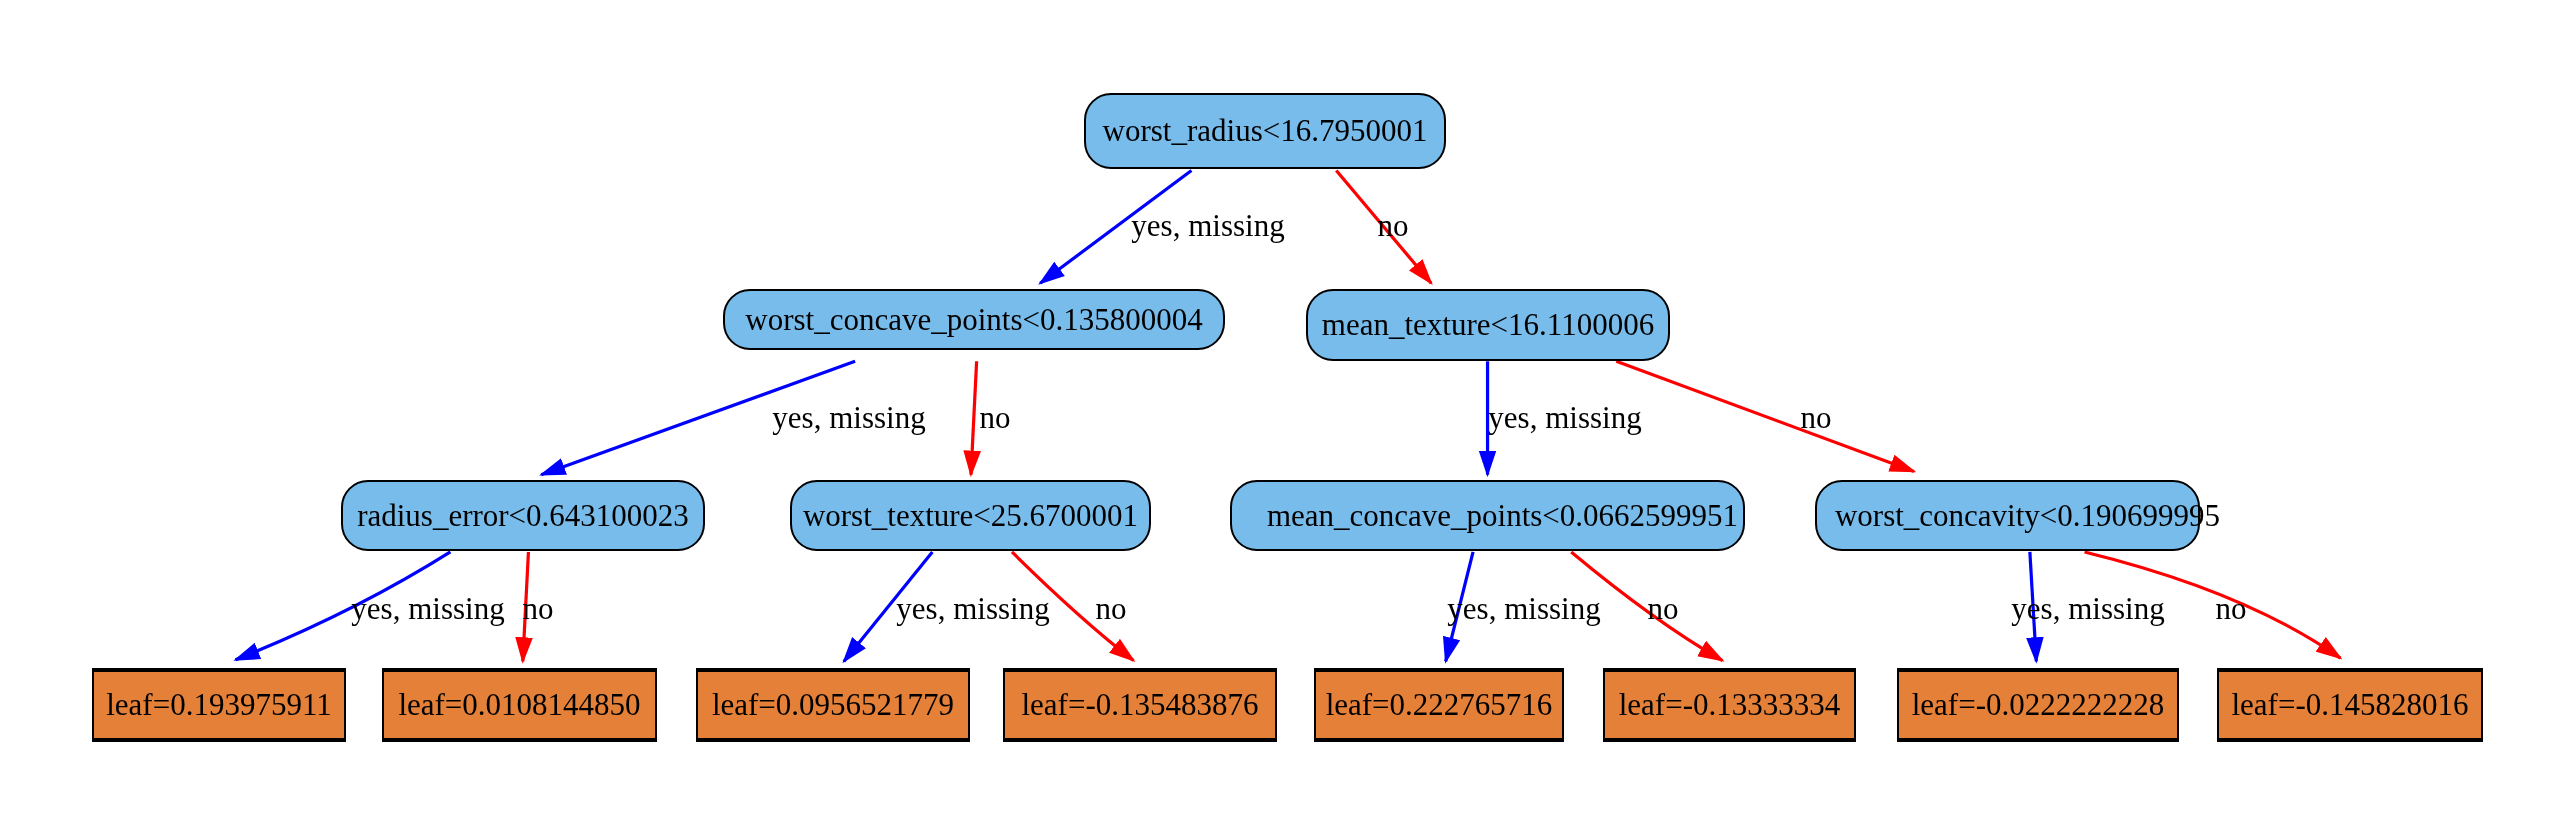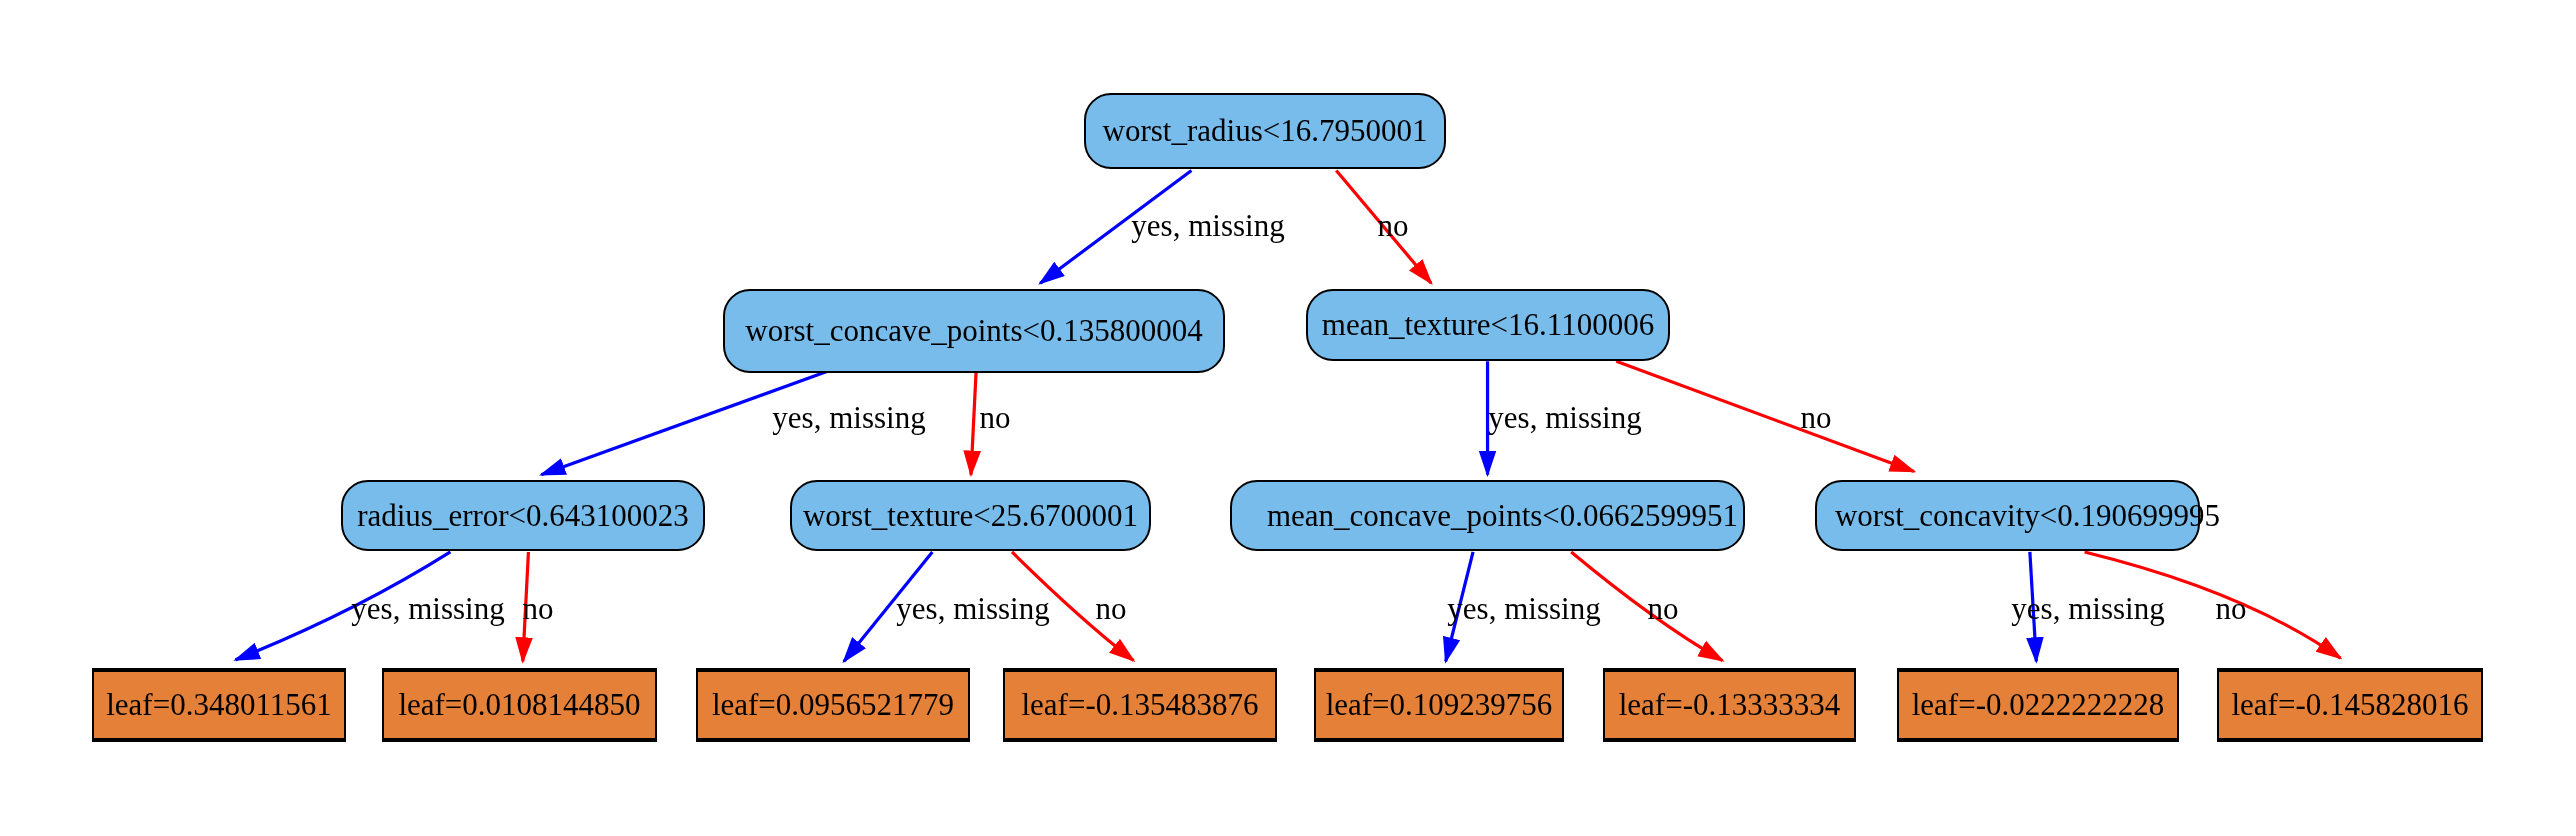--- a/index.html
+++ b/index.html
@@ -109,53 +109,53 @@
     <path class="edge edge-yes" d="M1830,686 L1796,822" marker-end="url(#arrow-yes)"></path>
     <path class="edge edge-no" d="M1952,686 Q2055,772 2140,821" marker-end="url(#arrow-no)"></path>
 
     <path class="edge edge-yes" d="M2522,686 L2530,822" marker-end="url(#arrow-yes)"></path>
     <path class="edge edge-no" d="M2590,686 Q2790,735 2908,818" marker-end="url(#arrow-no)"></path>
   </svg>
 
   <div class="dnode" style="left:1084px; top:93px; width:362px; height:76px;">
     <span>worst_radius&lt;16.7950001</span>
   </div>
-  <div class="dnode" style="left:723px; top:289px; width:502px; height:84px;">
+  <div class="dnode" style="left:723px; top:289px; width:502px; height:61px;">
     <span>worst_concave_points&lt;0.135800004</span>
   </div>
   <div class="dnode" style="left:1306px; top:289px; width:364px; height:72px;">
     <span>mean_texture&lt;16.1100006</span>
   </div>
   <div class="dnode" style="left:341px; top:480px; width:364px; height:71px;">
     <span>radius_error&lt;0.643100023</span>
   </div>
   <div class="dnode" style="left:790px; top:480px; width:361px; height:71px;">
     <span>worst_texture&lt;25.6700001</span>
   </div>
   <div class="dnode" style="left:1230px; top:480px; width:515px; height:71px;padding-left:30px;">
     <span>mean_concave_points&lt;0.0662599951</span>
   </div>
   <div class="dnode" style="left:1815px; top:480px; width:385px; height:71px;padding-left:40px;">
     <span>worst_concavity&lt;0.190699995</span>
   </div>
 
   <div class="leaf" style="left:92px; top:668px; width:254px; height:74px;">
-    <span>leaf=0.348011561</span>
+    <span>leaf=0.193975911</span>
   </div>
   <div class="leaf" style="left:382px; top:668px; width:275px; height:74px;">
     <span>leaf=0.0108144850</span>
   </div>
   <div class="leaf" style="left:696px; top:668px; width:274px; height:74px;">
     <span>leaf=0.0956521779</span>
   </div>
   <div class="leaf" style="left:1003px; top:668px; width:274px; height:74px;">
     <span>leaf=-0.135483876</span>
   </div>
   <div class="leaf" style="left:1314px; top:668px; width:250px; height:74px;">
-    <span>leaf=0.109239756</span>
+    <span>leaf=0.222765716</span>
   </div>
   <div class="leaf" style="left:1603px; top:668px; width:253px; height:74px;">
     <span>leaf=-0.13333334</span>
   </div>
   <div class="leaf" style="left:1897px; top:668px; width:282px; height:74px;">
     <span>leaf=-0.0222222228</span>
   </div>
   <div class="leaf" style="left:2217px; top:668px; width:266px; height:74px;">
     <span>leaf=-0.145828016</span>
   </div>

